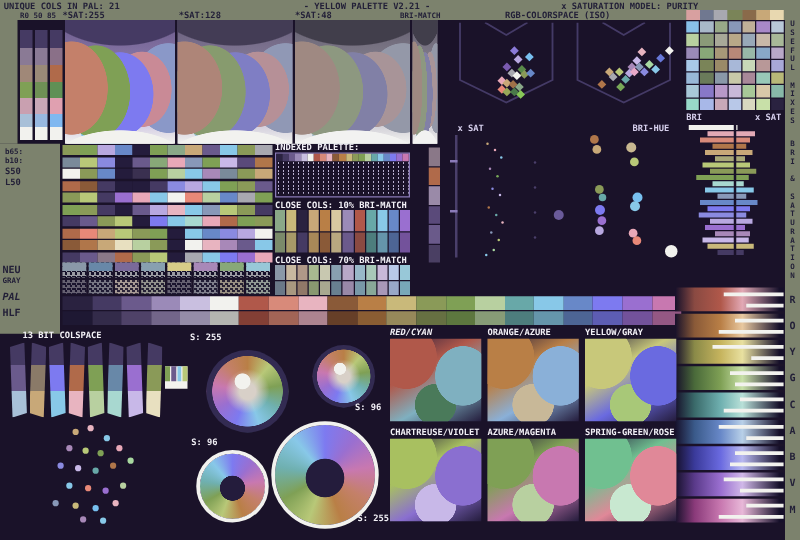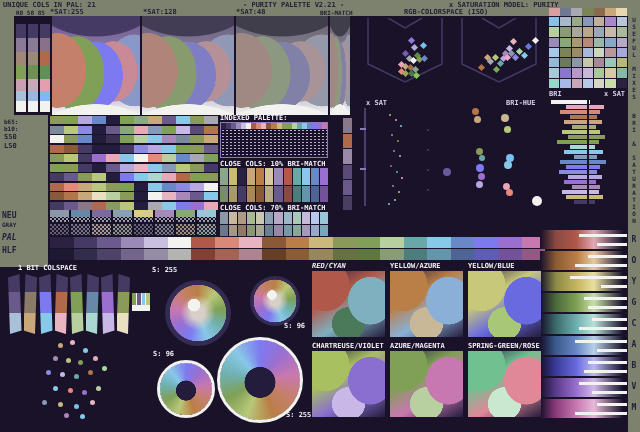--- a/index.html
+++ b/index.html
@@ -73,21 +73,21 @@
   .panelborder{border:1px solid #8a7ab8;}
   svg{display:block;}
 </style>
 </head>
 <body>
 
 <div id="stage">
 
   <div class="abs green" style="left:0;top:0;width:640px;height:16px;">
     <span class="abs t dk" style="left:3px;top:1px;">UNIQUE COLS IN PAL: 21</span>
-    <span class="abs t dk" style="left:243px;top:1px;">- PURITY PALETTE V2.21 -</span>
+    <span class="abs t dk" style="left:243px;top:1px;">- YELLOW PALETTE V2.21 -</span>
     <span class="abs t dk" style="left:449px;top:1px;">x SATURATION MODEL: PURITY</span>
     <span class="abs t6 dk" style="left:16px;top:9px;">R0 50 85</span>
     <span class="abs t dk" style="left:50px;top:8px;">*SAT:255</span>
     <span class="abs t dk" style="left:143px;top:8px;">*SAT:128</span>
     <span class="abs t dk" style="left:236px;top:8px;">*SAT:48</span>
     <span class="abs t6 dk" style="left:320px;top:9px;">BRI-MATCH</span>
     <span class="abs t dk" style="left:404px;top:8px;">RGB-COLORSPACE (ISO)</span>
     <div class="abs strip" style="left:549px;top:8px;width:78px;height:8px;">
         <i style="background: rgb(216, 160, 160);"></i>
         <i style="background: rgb(112, 120, 144);"></i>
@@ -766,21 +766,21 @@
       <div class="band" style="background: linear-gradient(90deg, rgb(22, 16, 42) 0%, rgb(90, 58, 138) 18%, rgb(154, 111, 208) 42%, rgb(208, 184, 232) 62%, rgb(22, 16, 42) 96%);">
         <i class="wbar" style="width: 55%; top: 4px;"></i>
         <i class="wbar" style="width: 40%; top: 13px;"></i>
       </div>
       <div class="band" style="background: linear-gradient(90deg, rgb(22, 16, 42) 0%, rgb(138, 58, 122) 18%, rgb(200, 120, 176) 42%, rgb(232, 184, 216) 62%, rgb(22, 16, 42) 96%);">
         <i class="wbar" style="width: 35%; top: 4px;"></i>
         <i class="wbar" style="width: 60%; top: 13px;"></i>
       </div>
     </div>
 
-  <span class="abs t wt" style="left:18px;top:264px;">1 BIT COLSPACE</span>
+  <span class="abs t wt" style="left:18px;top:264px;">13 BIT COLSPACE</span>
   <div class="abs wedges" style="left:8px;top:274px;width:122px;height:60px;">
       <i style="background: linear-gradient(rgb(69, 58, 99) 0px, rgb(69, 58, 99) 30%, rgb(106, 90, 140) 30%, rgb(106, 90, 140) 65%, rgb(168, 192, 216) 65%); clip-path: polygon(0px 6%, 85% 0px, 100% 94%, 15% 100%);"></i>
       <i style="background: linear-gradient(rgb(69, 58, 99) 0px, rgb(69, 58, 99) 30%, rgb(138, 122, 104) 30%, rgb(138, 122, 104) 65%, rgb(200, 168, 120) 65%); clip-path: polygon(15% 0px, 100% 6%, 85% 100%, 0px 94%);"></i>
       <i style="background: linear-gradient(rgb(69, 58, 99) 0px, rgb(69, 58, 99) 30%, rgb(125, 122, 240) 30%, rgb(125, 122, 240) 65%, rgb(136, 200, 232) 65%); clip-path: polygon(0px 6%, 85% 0px, 100% 94%, 15% 100%);"></i>
       <i style="background: linear-gradient(rgb(69, 58, 99) 0px, rgb(69, 58, 99) 30%, rgb(176, 106, 74) 30%, rgb(176, 106, 74) 65%, rgb(232, 180, 192) 65%); clip-path: polygon(15% 0px, 100% 6%, 85% 100%, 0px 94%);"></i>
       <i style="background: linear-gradient(rgb(69, 58, 99) 0px, rgb(69, 58, 99) 30%, rgb(127, 160, 85) 30%, rgb(127, 160, 85) 65%, rgb(184, 208, 160) 65%); clip-path: polygon(0px 6%, 85% 0px, 100% 94%, 15% 100%);"></i>
       <i style="background: linear-gradient(rgb(69, 58, 99) 0px, rgb(69, 58, 99) 30%, rgb(104, 136, 168) 30%, rgb(104, 136, 168) 65%, rgb(168, 216, 208) 65%); clip-path: polygon(15% 0px, 100% 6%, 85% 100%, 0px 94%);"></i>
       <i style="background: linear-gradient(rgb(69, 58, 99) 0px, rgb(69, 58, 99) 30%, rgb(154, 111, 208) 30%, rgb(154, 111, 208) 65%, rgb(200, 184, 232) 65%); clip-path: polygon(0px 6%, 85% 0px, 100% 94%, 15% 100%);"></i>
       <i style="background: linear-gradient(rgb(69, 58, 99) 0px, rgb(69, 58, 99) 30%, rgb(138, 154, 88) 30%, rgb(138, 154, 88) 65%, rgb(232, 224, 192) 65%); clip-path: polygon(15% 0px, 100% 6%, 85% 100%, 0px 94%);"></i>
     </div>
@@ -798,22 +798,22 @@
   <span class="abs t wt" style="left:152px;top:266px;">S: 255</span>
   <div class="abs polar" style="left:165px;top:280px;width:66px;height:66px;"></div>
   <div class="abs polar" style="left:250px;top:276px;width:50px;height:50px;"></div>
   <span class="abs t wt" style="left:284px;top:322px;">S: 96</span>
   <span class="abs t wt" style="left:153px;top:350px;">S: 96</span>
   <div class="abs polar ringed" style="left:157px;top:360px;width:52px;height:52px;"></div>
   <div class="abs polar ringed" style="left:217px;top:337px;width:80px;height:80px;"></div>
   <span class="abs t wt" style="left:286px;top:411px;">S: 255</span>
 
   <span class="abs t wt" style="left:312px;top:262px;font-style:italic;">RED/CYAN</span>
-  <span class="abs t wt" style="left:390px;top:262px;">YELLOW/AZURE</span>
-  <span class="abs t wt" style="left:468px;top:262px;">YELLOW/BLUE</span>
+  <span class="abs t wt" style="left:390px;top:262px;">ORANGE/AZURE</span>
+  <span class="abs t wt" style="left:468px;top:262px;">YELLOW/GRAY</span>
   <div class="abs comp" style="left: 312px; top: 271px; width: 73px; height: 66px; background: radial-gradient(60% 70% at 18% 22%, rgb(176, 88, 74) 0px, rgb(176, 88, 74) 55%, rgba(0, 0, 0, 0) 56%), radial-gradient(55% 65% at 80% 45%, rgb(127, 176, 192) 0px, rgb(127, 176, 192) 55%, rgba(0, 0, 0, 0) 56%), radial-gradient(45% 50% at 50% 80%, rgb(74, 122, 90) 0px, rgb(74, 122, 90) 50%, rgba(0, 0, 0, 0) 51%), linear-gradient(150deg, rgb(36, 28, 60) 0%, rgb(176, 88, 74) 35%, rgb(127, 176, 192) 65%, rgb(36, 28, 60) 100%);"></div>
   <div class="abs comp" style="left: 390px; top: 271px; width: 73px; height: 66px; background: radial-gradient(60% 70% at 18% 22%, rgb(185, 127, 70) 0px, rgb(185, 127, 70) 55%, rgba(0, 0, 0, 0) 56%), radial-gradient(55% 65% at 80% 45%, rgb(138, 176, 216) 0px, rgb(138, 176, 216) 55%, rgba(0, 0, 0, 0) 56%), radial-gradient(45% 50% at 50% 80%, rgb(200, 184, 152) 0px, rgb(200, 184, 152) 50%, rgba(0, 0, 0, 0) 51%), linear-gradient(150deg, rgb(36, 28, 60) 0%, rgb(185, 127, 70) 35%, rgb(138, 176, 216) 65%, rgb(36, 28, 60) 100%);"></div>
   <div class="abs comp" style="left: 468px; top: 271px; width: 73px; height: 66px; background: radial-gradient(60% 70% at 18% 22%, rgb(200, 200, 122) 0px, rgb(200, 200, 122) 55%, rgba(0, 0, 0, 0) 56%), radial-gradient(55% 65% at 80% 45%, rgb(106, 106, 224) 0px, rgb(106, 106, 224) 55%, rgba(0, 0, 0, 0) 56%), radial-gradient(45% 50% at 50% 80%, rgb(168, 200, 120) 0px, rgb(168, 200, 120) 50%, rgba(0, 0, 0, 0) 51%), linear-gradient(150deg, rgb(36, 28, 60) 0%, rgb(200, 200, 122) 35%, rgb(106, 106, 224) 65%, rgb(36, 28, 60) 100%);"></div>
   <span class="abs t wt" style="left:312px;top:342px;">CHARTREUSE/VIOLET</span>
   <span class="abs t wt" style="left:390px;top:342px;">AZURE/MAGENTA</span>
   <span class="abs t wt" style="left:468px;top:342px;">SPRING-GREEN/ROSE</span>
   <div class="abs comp" style="left: 312px; top: 351px; width: 73px; height: 66px; background: radial-gradient(60% 70% at 18% 22%, rgb(168, 192, 96) 0px, rgb(168, 192, 96) 55%, rgba(0, 0, 0, 0) 56%), radial-gradient(55% 65% at 80% 45%, rgb(138, 111, 208) 0px, rgb(138, 111, 208) 55%, rgba(0, 0, 0, 0) 56%), radial-gradient(45% 50% at 50% 80%, rgb(200, 184, 232) 0px, rgb(200, 184, 232) 50%, rgba(0, 0, 0, 0) 51%), linear-gradient(150deg, rgb(36, 28, 60) 0%, rgb(168, 192, 96) 35%, rgb(138, 111, 208) 65%, rgb(36, 28, 60) 100%);"></div>
   <div class="abs comp" style="left: 390px; top: 351px; width: 73px; height: 66px; background: radial-gradient(60% 70% at 18% 22%, rgb(127, 160, 85) 0px, rgb(127, 160, 85) 55%, rgba(0, 0, 0, 0) 56%), radial-gradient(55% 65% at 80% 45%, rgb(200, 120, 176) 0px, rgb(200, 120, 176) 55%, rgba(0, 0, 0, 0) 56%), radial-gradient(45% 50% at 50% 80%, rgb(184, 208, 160) 0px, rgb(184, 208, 160) 50%, rgba(0, 0, 0, 0) 51%), linear-gradient(150deg, rgb(36, 28, 60) 0%, rgb(127, 160, 85) 35%, rgb(200, 120, 176) 65%, rgb(36, 28, 60) 100%);"></div>
   <div class="abs comp" style="left: 468px; top: 351px; width: 73px; height: 66px; background: radial-gradient(60% 70% at 18% 22%, rgb(112, 192, 144) 0px, rgb(112, 192, 144) 55%, rgba(0, 0, 0, 0) 56%), radial-gradient(55% 65% at 80% 45%, rgb(224, 136, 152) 0px, rgb(224, 136, 152) 55%, rgba(0, 0, 0, 0) 56%), radial-gradient(45% 50% at 50% 80%, rgb(200, 232, 208) 0px, rgb(200, 232, 208) 50%, rgba(0, 0, 0, 0) 51%), linear-gradient(150deg, rgb(36, 28, 60) 0%, rgb(112, 192, 144) 35%, rgb(224, 136, 152) 65%, rgb(36, 28, 60) 100%);"></div>
 

